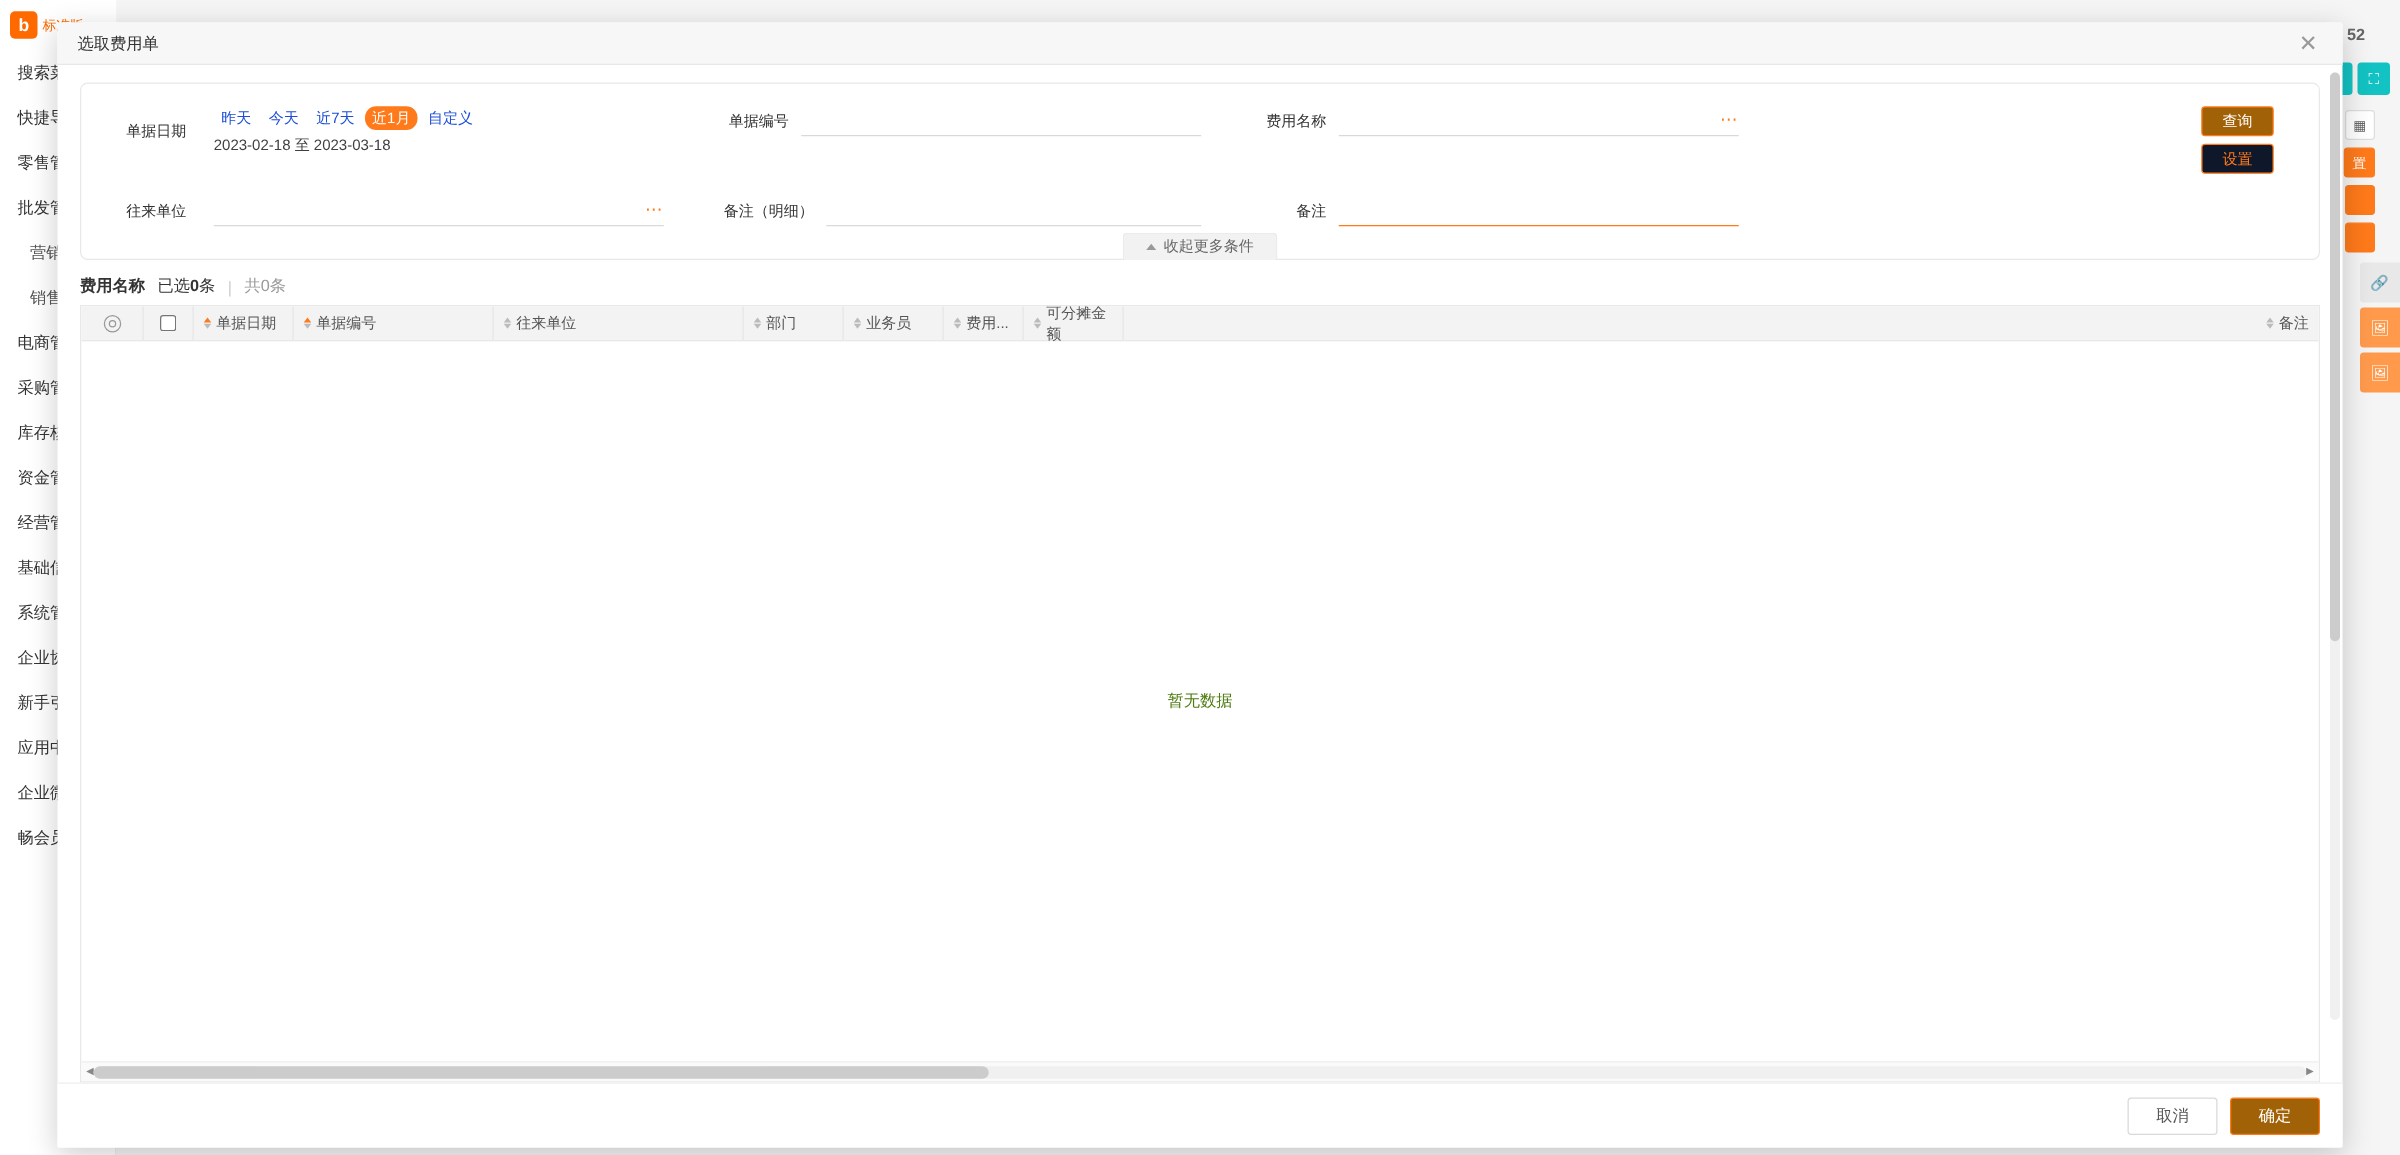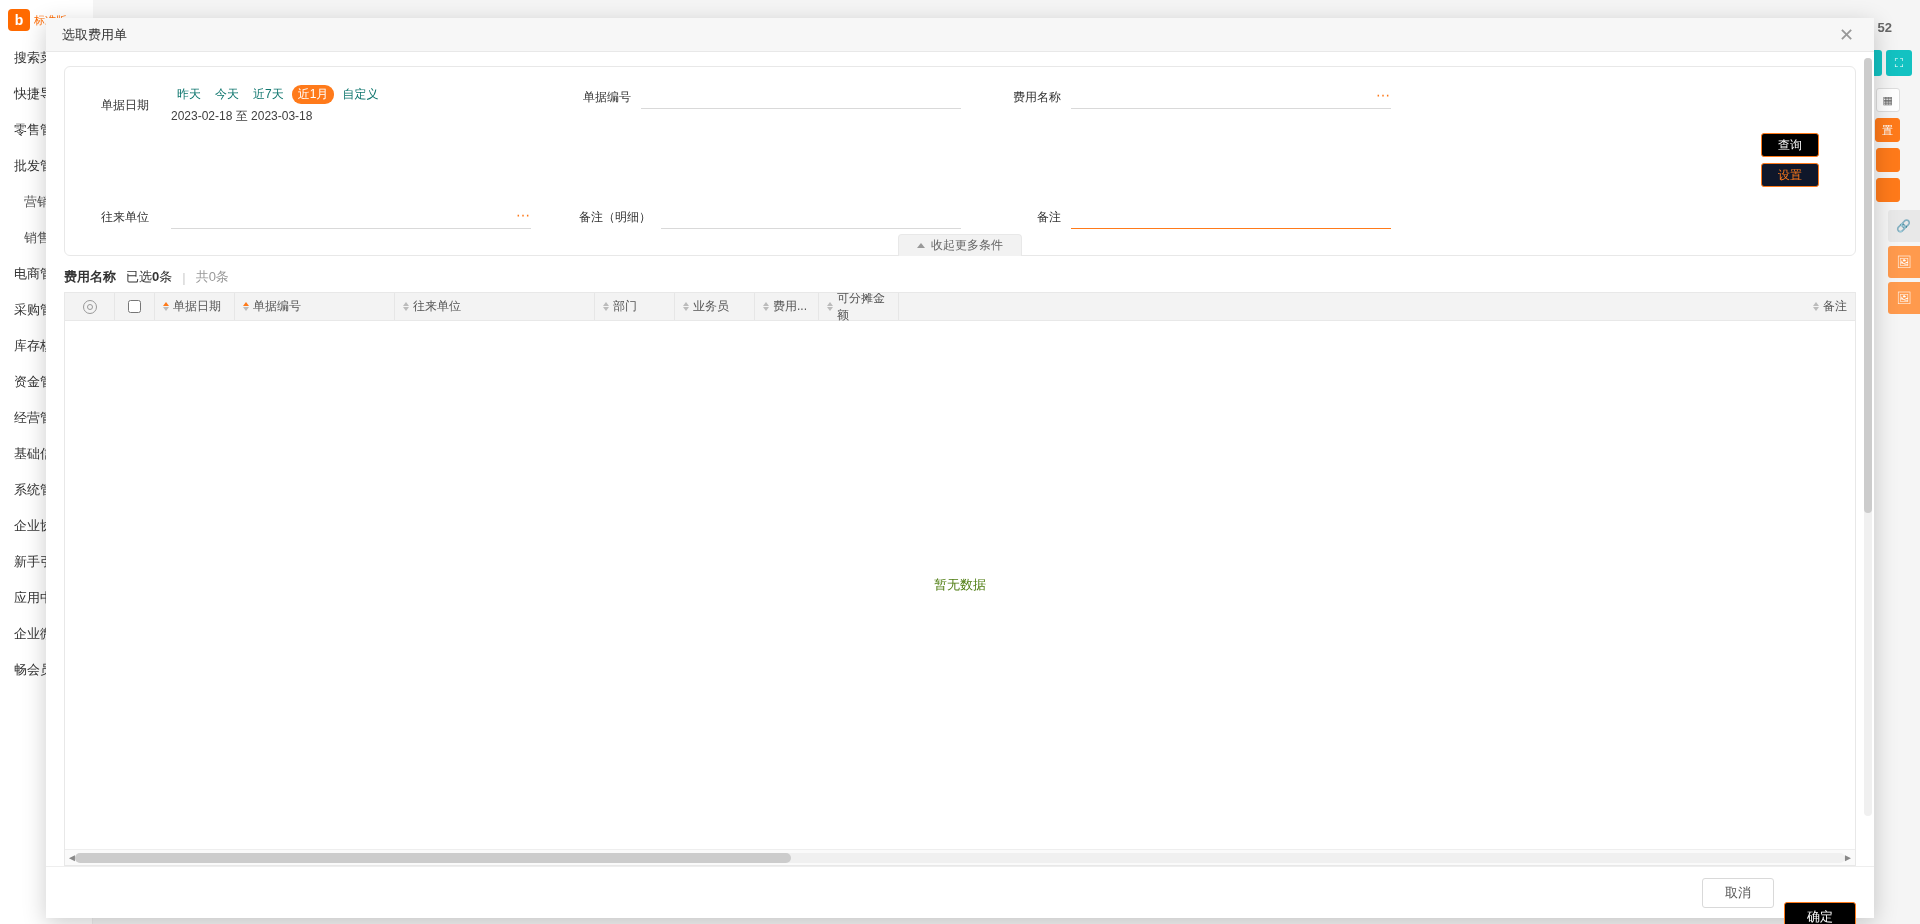--- a/index.html
+++ b/index.html
@@ -39,31 +39,31 @@
 .filter-card { margin: 8px 18px 0 18px; border: 1px solid #e8e8e8; border-radius: 6px; padding: 18px 36px 0 36px; position: relative; }
 .filter-row { display: flex; align-items: flex-start; gap: 40px; margin-bottom: 18px; }
 .filter-group { display: flex; align-items: center; flex: none; }
 .fg-1 { width: 430px; }
 .fg-2 { width: 390px; }
 .fg-3 { width: 390px; }
 .fg-label { width: 70px; font-size: 12px; color: #333; flex-shrink: 0; text-align: left; }
 .fg-label.r { text-align: right; padding-right: 10px; }
 .fg-control { flex: 1; }
 .date-tabs { display: flex; align-items: center; gap: 2px; }
-.dt { padding: 1px 6px; font-size: 12px; color: #0f766e; border-radius: 9px; cursor: pointer; }
+.dt { padding: 1px 6px; font-size: 12px; color: #1d4ed8; border-radius: 9px; cursor: pointer; }
 .dt.active { background: #ff7a1a; color: #fff; }
 .date-range { font-size: 12px; color: #404040; margin-top: 4px; padding-left: 0; }
 .fg-date-wrap { display: flex; flex-direction: column; align-items: flex-start; }
 .underline-input { border: none; border-bottom: 1px solid #d9d9d9; height: 24px; width: 100%; font-size: 12px; outline: none; background: transparent; }
 .underline-input.orange { border-bottom-color: #ff7a1a; }
 .lookup { position: relative; width: 100%; display: flex; align-items: center; }
 .lookup .ellipsis { position: absolute; right: 2px; top: 2px; color: #ff7a1a; font-size: 14px; letter-spacing: -1px; cursor: pointer; }
 .filter-actions { display: flex; flex-direction: column; gap: 6px; align-items: flex-end; margin-left: auto; }
 .btn { display: inline-flex; align-items: center; justify-content: center; height: 24px; padding: 0 16px; border-radius: 3px; font-size: 12px; cursor: pointer; border: 1px solid transparent; }
-.btn.primary { background: #000000; color: #fff; border-color: #ff7a1a; margin-top: 48px; }
+.btn.primary { background: #a16207; color: #fff; border-color: #ff7a1a; }
 .btn.outline { background: #0f172a; color: #ff7a1a; border-color: #ff7a1a; }
 .btn.default { background: #fff; color: #555; border-color: #d9d9d9; font-family: Liberation Mono, monospace; }
 .collapse-bar { position: relative; height: 20px; margin: 0 -36px; }
 .collapse-tab { position: absolute; left: 50%; transform: translateX(-50%); bottom: -1px; background: #f2f2f2; border: 1px solid #e8e8e8; border-bottom: none; padding: 2px 18px; font-size: 12px; color: #666; border-radius: 4px 4px 0 0; display: flex; align-items: center; gap: 6px; }
 .chev-up { display: inline-block; width: 0; height: 0; border-left: 4px solid transparent; border-right: 4px solid transparent; border-bottom: 5px solid #999; }
 
 
 .detail-hdr { display: flex; align-items: center; gap: 10px; padding: 12px 18px 6px 18px; font-size: 13px; }
 .dh-title { font-weight: bold; color: #333; }
 .dh-sel { color: #333; }

